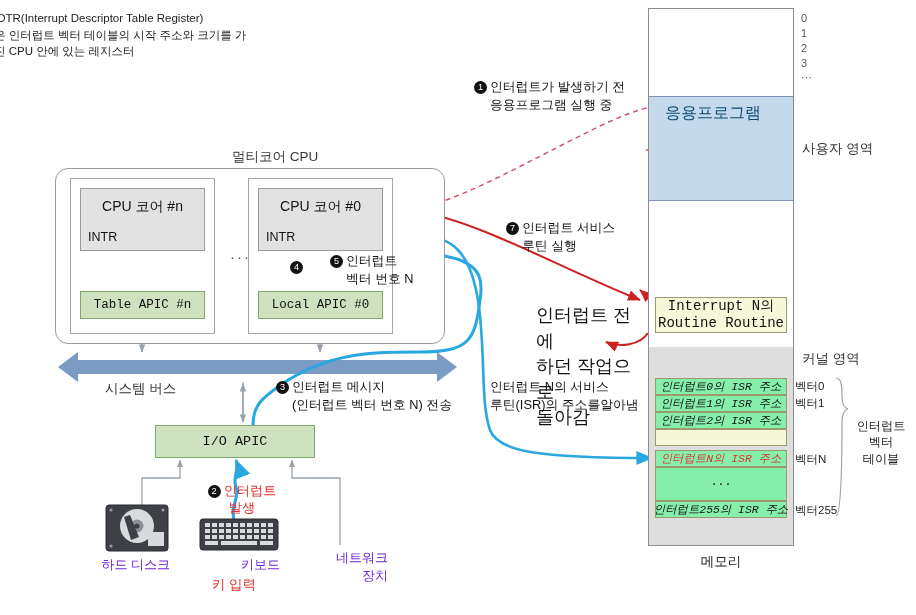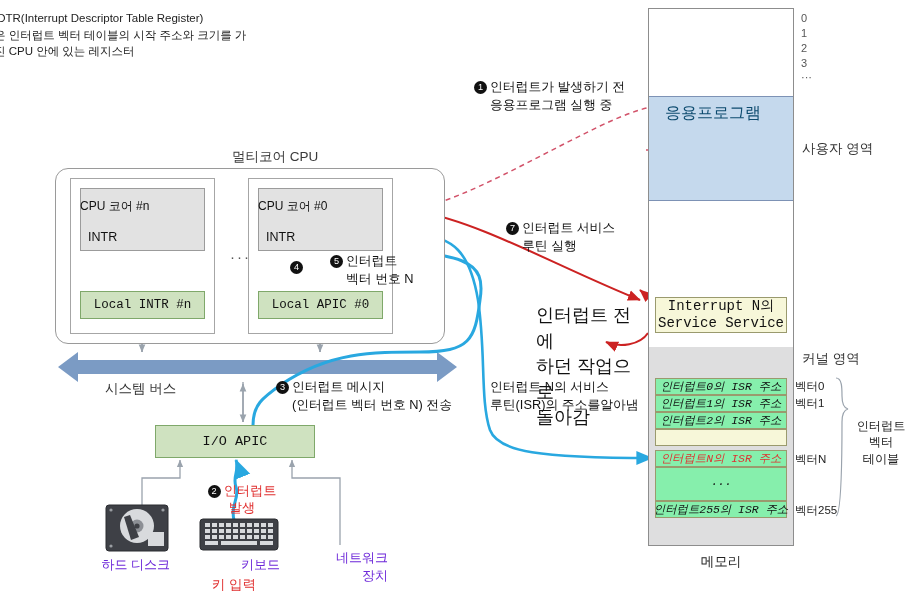--- a/index.html
+++ b/index.html
@@ -19,21 +19,21 @@
 
   
   #cpu-title{left:196px;top:148px;font-size:13.5px;color:#3a3a3a;margin-left:36px;}
   #cpu-outer{left:55px;top:168px;width:390px;height:176px;border:1.4px solid #9a9a9a;border-radius:13px;background:#fff;box-sizing:border-box;}
   .core-box{position:absolute;top:178px;width:145px;height:156px;border:1.3px solid #a6a6a6;background:#fff;box-sizing:border-box;}
   #core-n-box{left:70px;}
   #core-0-box{left:248px;}
   .core-head{position:absolute;width:125px;height:63px;border:1.2px solid #9b9b9b;background:#e2e2e2;box-sizing:border-box;}
   #core-n-head{left:80px;top:188px;}
   #core-0-head{left:258px;top:188px;}
-  .core-title{position:absolute;width:125px;font-size:12px;color:#111;}
+  .core-title{position:absolute;width:125px;text-align:center;font-size:14px;color:#111;}
   #core-n-title{left:80px;top:198px;}
   #core-0-title{left:258px;top:198px;}
   .intr-label{position:absolute;font-size:12.5px;color:#111;}
   #intr-n{left:88px;top:230px;}
   #intr-0{left:266px;top:230px;}
   .apic-box{position:absolute;width:125px;height:28px;border:1.2px solid #7fa86a;background:#cfe2c0;box-sizing:border-box;
             display:flex;align-items:center;justify-content:center;font-size:12.5px;color:#111;}
   #apic-n{left:80px;top:291px;}
   #apic-0{left:258px;top:291px;}
   #core-ellipsis{left:230px;top:248px;font-size:15px;color:#555;letter-spacing:2px;}
@@ -177,21 +177,21 @@
   <div class="abs" id="idtr-note" style="white-space:pre-line;">IDTR(Interrupt Descriptor Table Register)
 은 인터럽트 벡터 테이블의 시작 주소와 크기를 가진 CPU 안에 있는 레지스터</div>
 
   <div class="abs" id="cpu-title">멀티코어 CPU</div>
   <div class="abs" id="cpu-outer"></div>
 
   <div class="core-box" id="core-n-box"></div>
   <div class="core-head" id="core-n-head"></div>
   <div class="core-title" id="core-n-title">CPU 코어 #n</div>
   <div class="intr-label" id="intr-n">INTR</div>
-  <div class="apic-box mono" id="apic-n">Local INTR #n</div>
+  <div class="apic-box mono" id="apic-n">Table APIC #n</div>
 
   <div class="abs" id="core-ellipsis">···</div>
 
   <div class="core-box" id="core-0-box"></div>
   <div class="core-head" id="core-0-head"></div>
   <div class="core-title" id="core-0-title">CPU 코어 #0</div>
   <div class="intr-label" id="intr-0">INTR</div>
   <div class="apic-box mono" id="apic-0">Local APIC #0</div>
 
   <div class="abs" id="bus-label">시스템 버스</div>
@@ -307,21 +307,21 @@
   </div>
 
   <div class="abs" id="mem-frame"></div>
   <div class="mem-band abs" id="mem-top-white"></div>
   <div class="mem-band abs" id="mem-app"></div>
   <div class="mem-band abs" id="mem-mid-white"></div>
   <div class="abs" id="app-title">응용프로그램</div>
 
   <div class="abs mono" id="isr-box">
     <div>Interrupt N의</div>
-    <div>Service Service</div>
+    <div>Routine Routine</div>
   </div>
 
   <div class="vec-row mono abs" style="top:378px;">인터럽트0의 ISR 주소</div>
   <div class="vec-row mono abs" style="top:395px;">인터럽트1의 ISR 주소</div>
   <div class="vec-row mono abs" style="top:412px;">인터럽트2의 ISR 주소</div>
   <div class="vec-row mono abs blank" style="top:429px;"></div>
   <div class="vec-row mono abs hl" style="top:450px;">인터럽트N의 ISR 주소</div>
   <div class="vec-row mono abs" style="top:467px;height:34px;">···</div>
   <div class="vec-row mono abs" style="top:501px;">인터럽트255의 ISR 주소</div>
 

